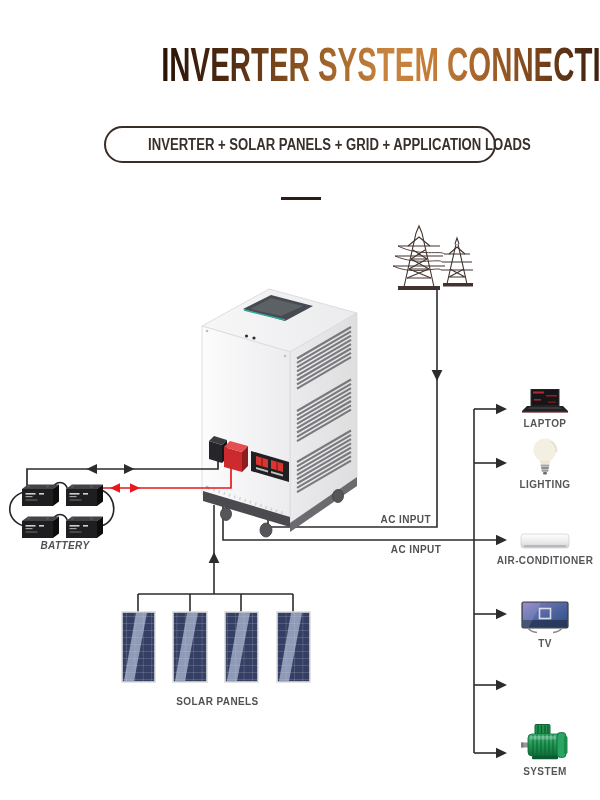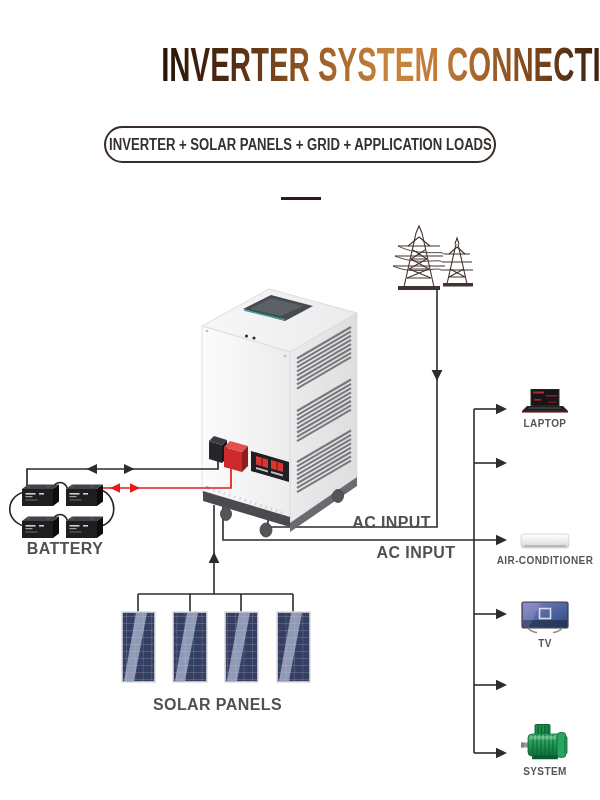--- a/index.html
+++ b/index.html
@@ -5,28 +5,28 @@
   html,body{margin:0;padding:0;background:#fff;}
   .stage{position:relative;width:600px;height:800px;background:#ffffff;overflow:hidden;
          font-family:"Liberation Sans",sans-serif;}
   .stage svg.wiring{position:absolute;left:0;top:0;}
   .title{position:absolute;top:40px;left:0;right:0;text-align:center;white-space:nowrap;}
   .title .grad{display:inline-block;font-weight:bold;font-size:49px;line-height:49px;letter-spacing:0px;
     transform:scaleX(0.60);transform-origin:50% 50%;
     background:linear-gradient(90deg,#271306 0%,#4f2a12 14%,#a06228 34%,#c98540 47%,#c07a36 58%,#8a4e20 74%,#3f2210 90%,#241103 100%);
     -webkit-background-clip:text;background-clip:text;color:transparent;-webkit-text-fill-color:transparent;}
   .pill{position:absolute;top:126px;left:104px;width:388px;height:33px;border:2px solid #3a2d26;
-    border-radius:20px;display:flex;align-items:center;justify-content:center;}
+    border-radius:20px;display:flex;align-items:center;justify-content:flex-start;}
   .pill .pill-text{font-size:16px;font-weight:bold;color:#38302c;white-space:nowrap;
     transform:scaleX(0.82);transform-origin:50% 50%;}
   .divider{position:absolute;top:197px;left:281px;width:40px;height:3px;background:#2f1d15;}
-  .net-label{position:absolute;font-size:16px;font-weight:bold;color:#515153;letter-spacing:0.4px;white-space:nowrap;}
+  .net-label{position:absolute;font-size:10px;font-weight:bold;color:#515153;letter-spacing:0.4px;white-space:nowrap;}
   .lbl-ac-input{top:514px;left:331px;width:100px;text-align:right;}
   .lbl-ac-output{top:544px;left:366px;width:100px;text-align:center;}
-  .lbl-battery{top:540px;left:10px;width:110px;text-align:center;}
+  .lbl-battery{top:540px;left:10px;width:110px;text-align:center;font-style:italic;}
   .lbl-solar{top:684px;left:145px;width:145px;text-align:center;margin-top:12px;}
   .load{position:absolute;left:493px;width:104px;display:flex;flex-direction:column;align-items:center;}
   .load-icon{display:flex;align-items:flex-end;justify-content:center;}
   .load-label{margin-top:3px;font-size:10px;font-weight:bold;color:#565658;letter-spacing:0.4px;white-space:nowrap;}
 </style>
 </head>
 <body>
 
 <div class="stage">
 
@@ -261,20 +261,34 @@
         <rect x="17" y="10" width="7" height="1.6" fill="#a62529"></rect>
         <rect x="31" y="12.5" width="8" height="1.4" fill="#7c1b1f"></rect>
         <polygon points="10,17 46,17 51,22 5,22" fill="#222224"></polygon>
         <polygon points="13,18 43,18 45,20 11,20" fill="#3a3a3d"></polygon>
         <rect x="5" y="22" width="46" height="1.6" fill="#6e191c"></rect>
       </svg>
     </div>
     <div class="load-label">LAPTOP</div>
   </div>
 
+  <div class="load" style="top:437px">
+    <div class="load-icon" style="height:39px">
+      <svg width="28" height="38" viewBox="0 0 28 38">
+        <circle cx="14" cy="12" r="11.5" fill="#f4f0e1"></circle>
+        <path d="M20,3.5 A11.5,11.5 0 0 1 25.3,14" stroke="#e3dcc6" stroke-width="2" fill="none" opacity="0.8"></path>
+        <polygon points="8.5,22.5 19.5,22.5 18,26.5 10,26.5" fill="#ece6d3"></polygon>
+        <rect x="9.5" y="26.5" width="9" height="2.2" rx="1" fill="#a7a7a9"></rect>
+        <rect x="10" y="29" width="8" height="2.2" rx="1" fill="#8e8e90"></rect>
+        <rect x="10.5" y="31.5" width="7" height="2.2" rx="1" fill="#9b9b9d"></rect>
+        <rect x="12" y="34" width="4" height="2.5" rx="1.2" fill="#6d6d6f"></rect>
+      </svg>
+    </div>
+    <div class="load-label">LIGHTING</div>
+  </div>
 
   <div class="load" style="top:598px">
     <div class="load-icon" style="height:37px">
       <svg width="48" height="34" viewBox="0 0 48 34">
         <defs>
           <linearGradient id="tvg" x1="0" y1="0" x2="1" y2="1">
             <stop offset="0" stop-color="#8d7fc2"></stop>
               <stop offset="0.55" stop-color="#4a64a0"></stop>
               <stop offset="1" stop-color="#2f4a7e"></stop>
           </linearGradient>

